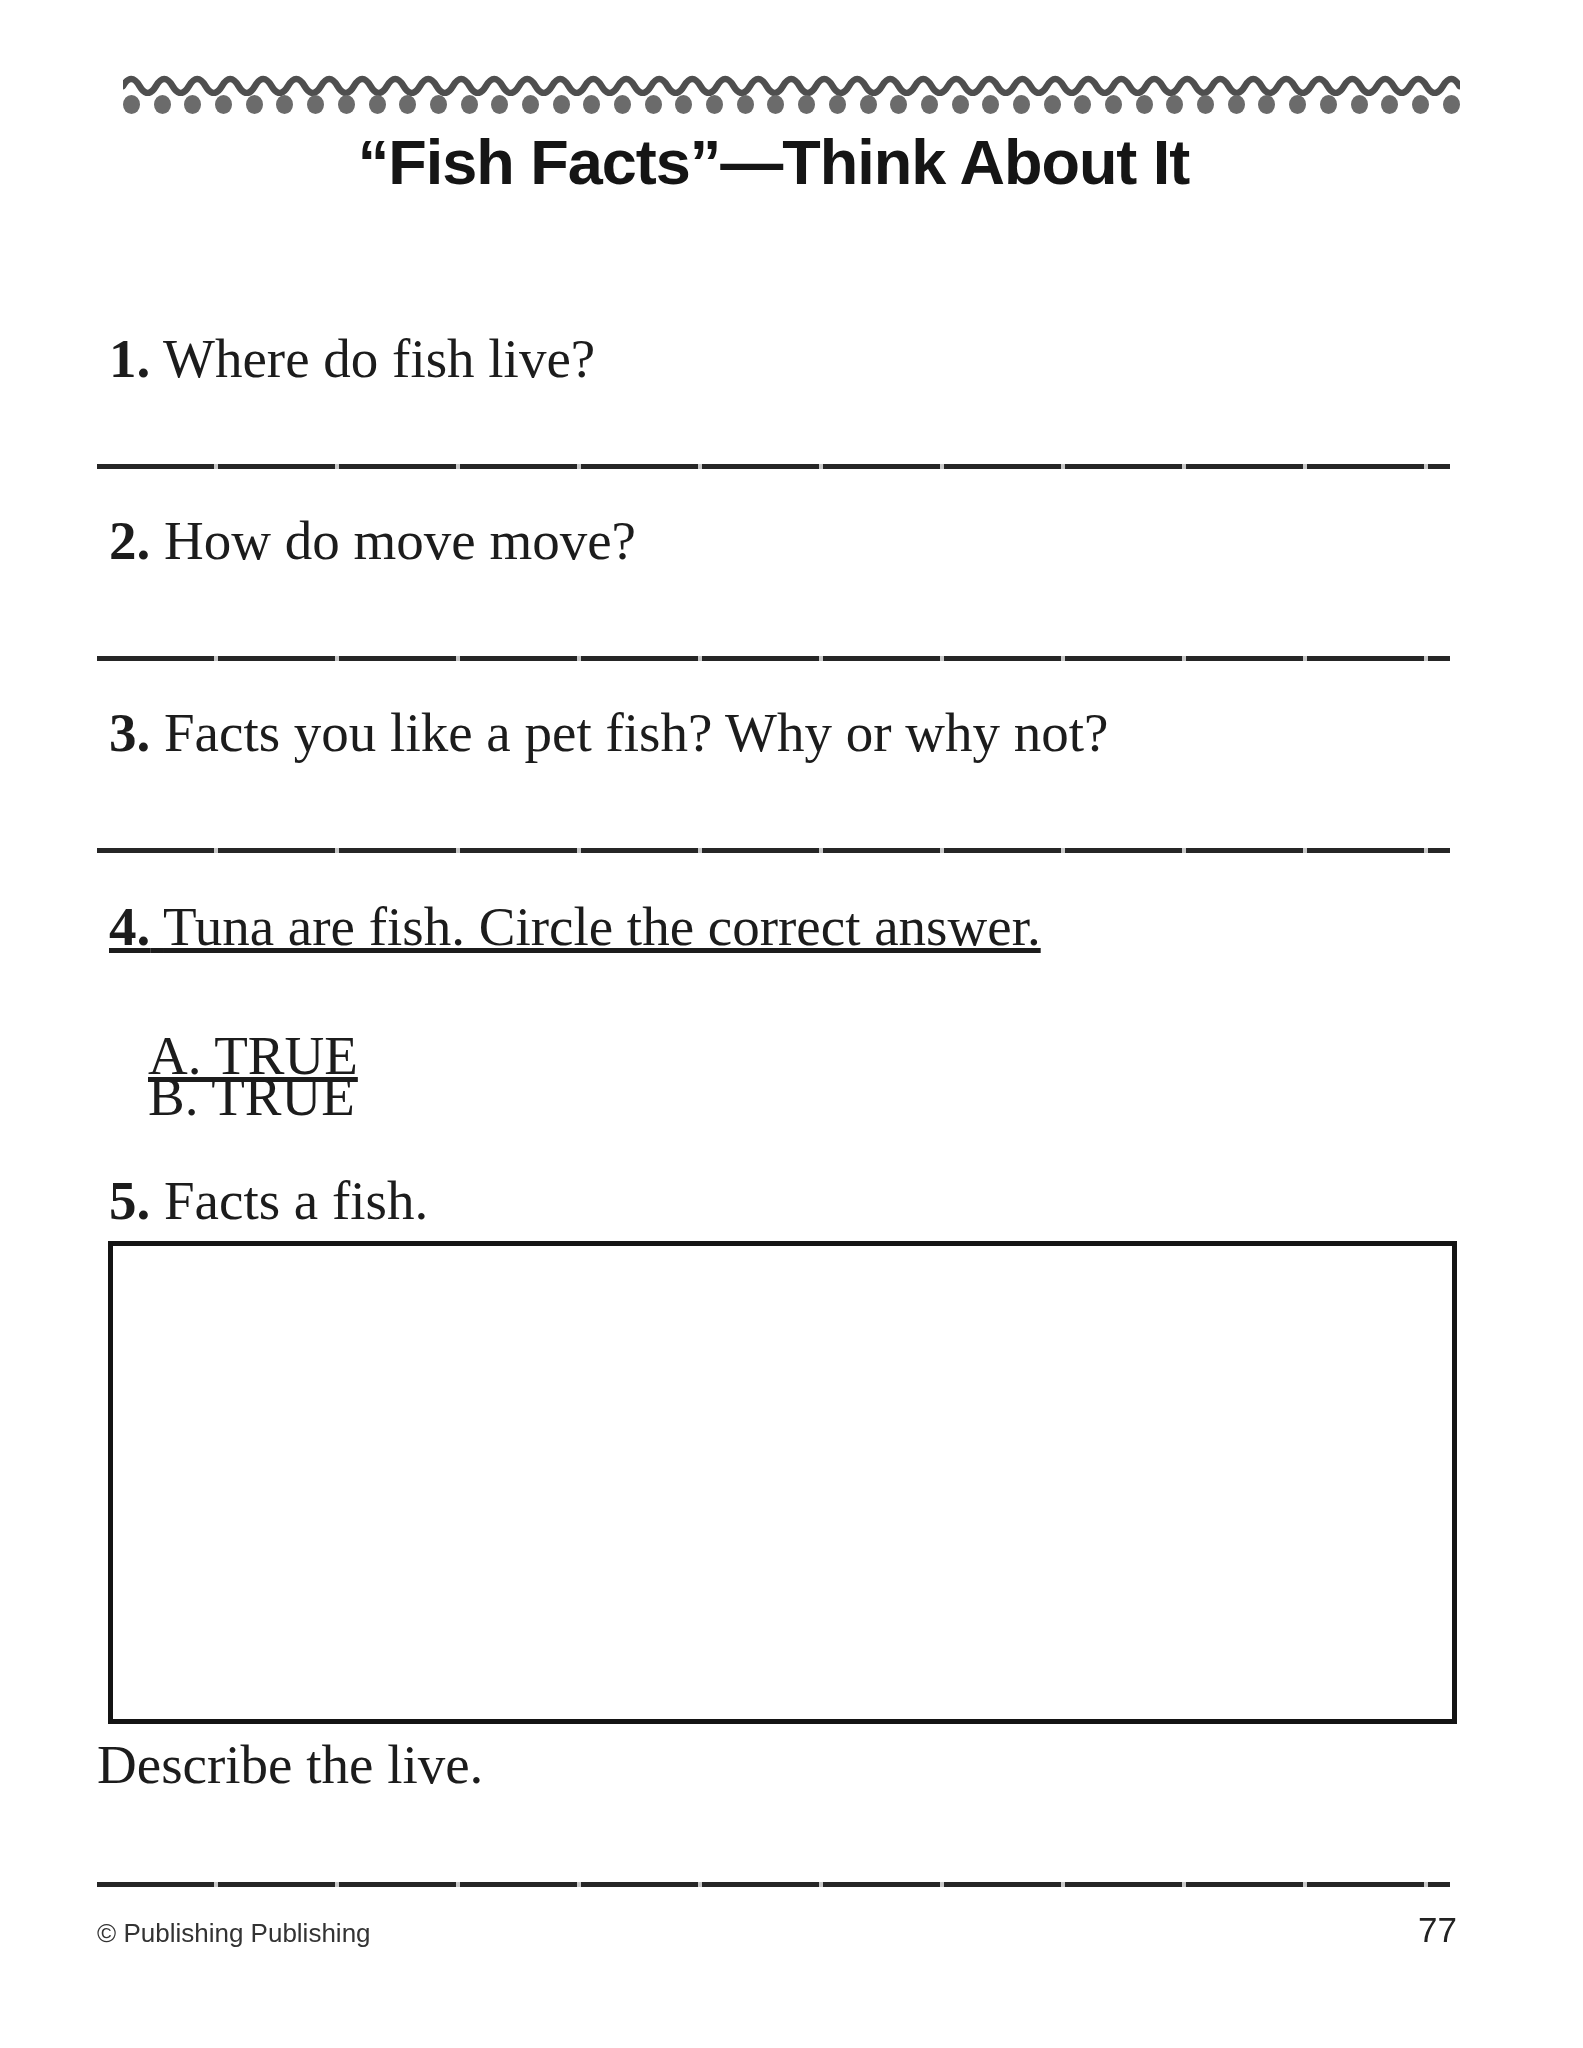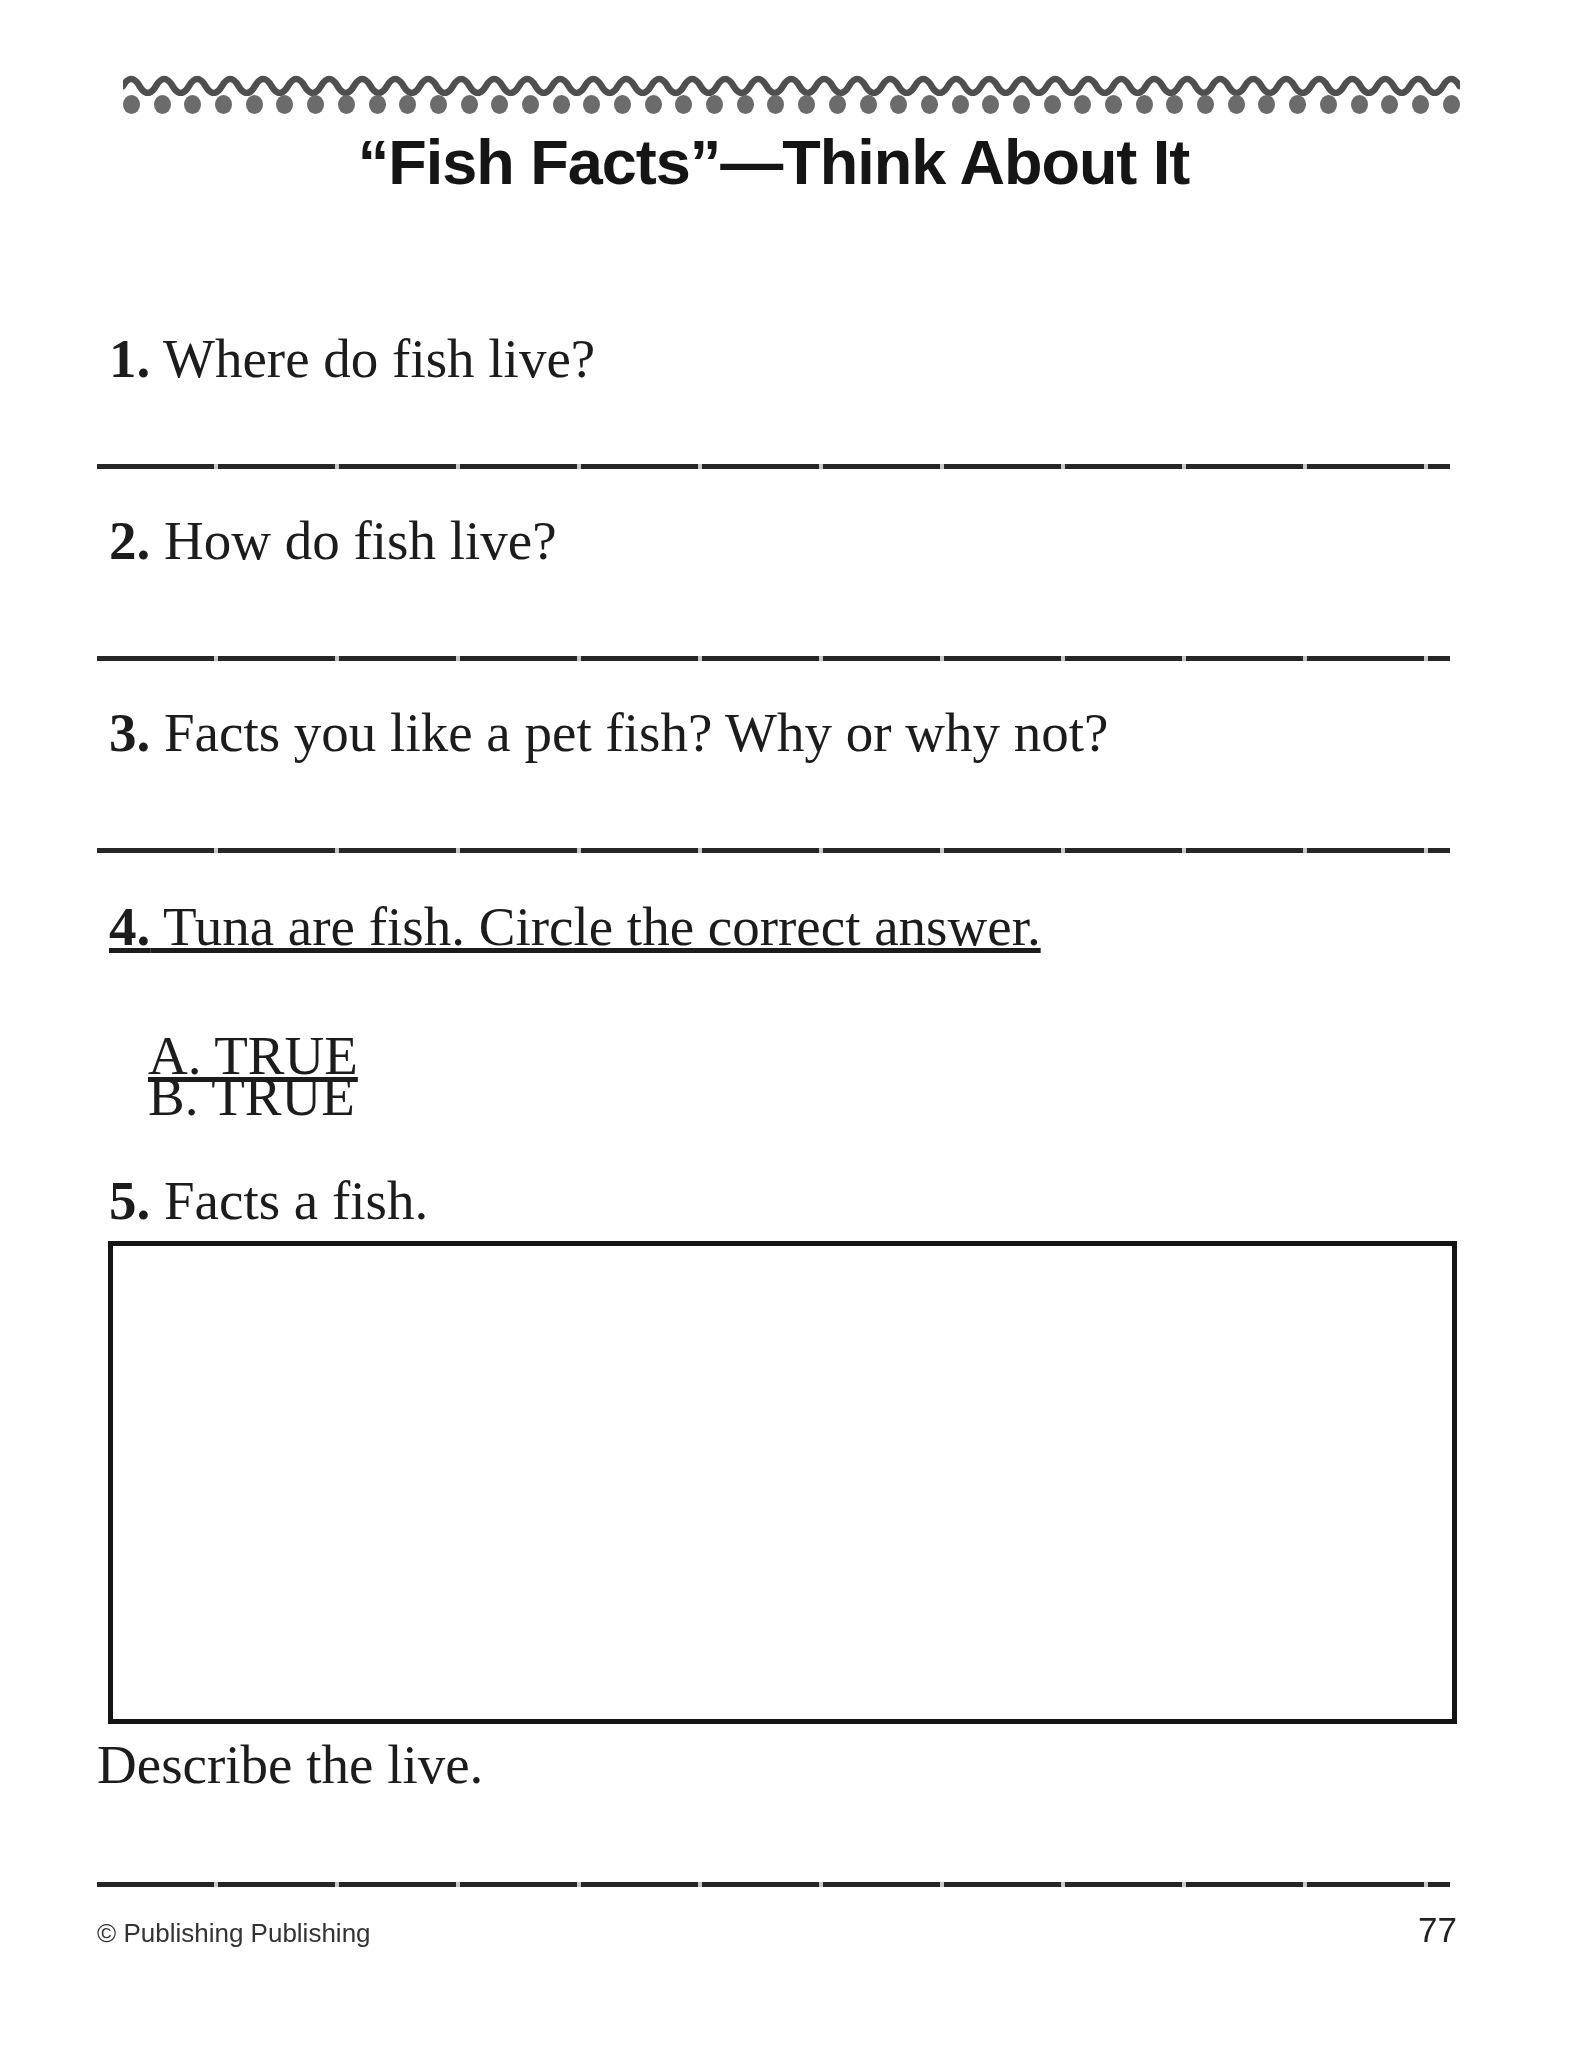--- a/index.html
+++ b/index.html
@@ -149,21 +149,21 @@
 <div class="abs page-title">“Fish Facts”—Think About It</div>
 
 <div class="abs q q1">
   <span class="num">1.</span>
   <span>Where do fish live?</span>
 </div>
 <div class="abs ans-line line1"></div>
 
 <div class="abs q q2">
   <span class="num">2.</span>
-  <span>How do fish live?</span>
+  <span>How do move move?</span>
 </div>
 <div class="abs ans-line line2"></div>
 
 <div class="abs q q3">
   <span class="num">3.</span>
   <span>Facts you like a pet fish? Why or why not?</span>
 </div>
 <div class="abs ans-line line3"></div>
 
 <div class="abs q q4">

